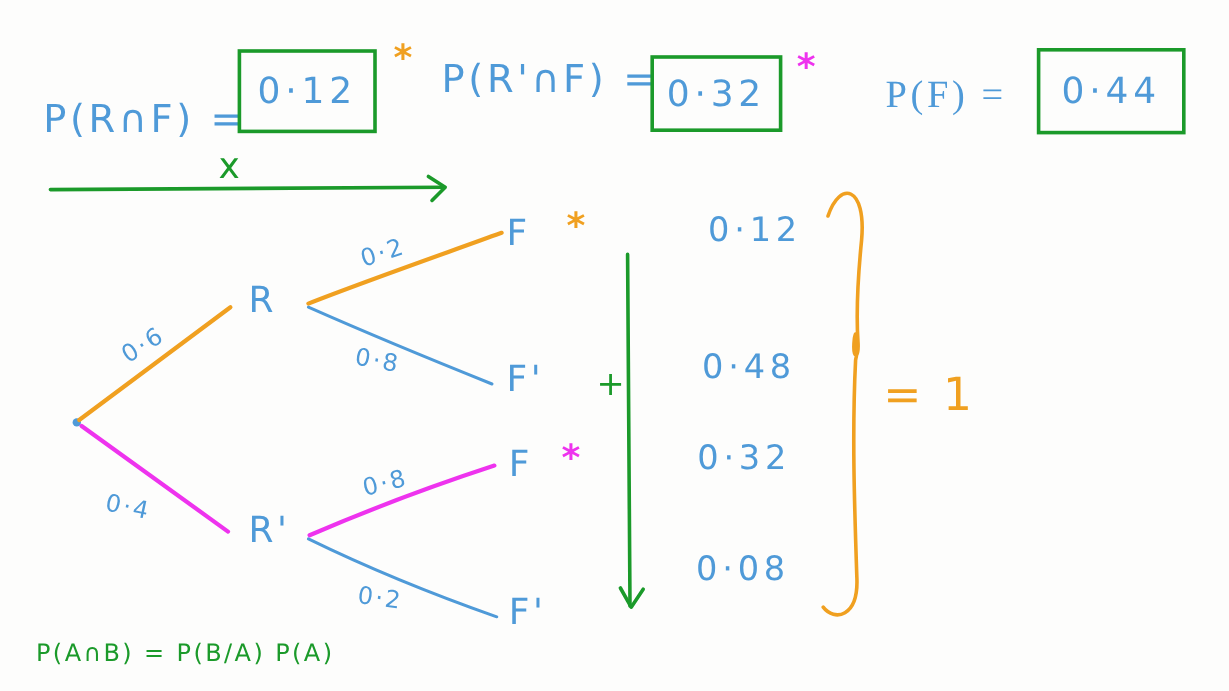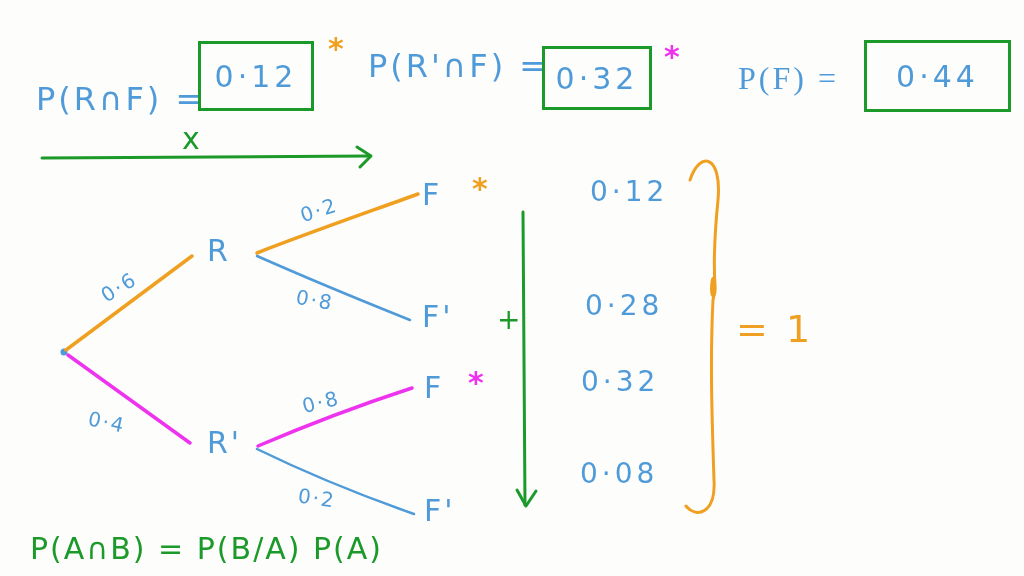--- a/index.html
+++ b/index.html
@@ -60,21 +60,21 @@
 
 <div class="hw blue eq" style="left:36px; top:62px;margin-top:21px;">P(R∩F) =</div>
 <div class="box" style="left:198px; top:41px; width:116px; height:70px;">0·12</div>
 <div class="hw orange star" style="left:328px; top:34px;">*</div>
 
 <div class="hw blue eq" style="left:368px; top:50px;">P(R'∩F) =</div>
 <div class="box" style="left:542px; top:46px; width:110px; height:64px;">0·32</div>
 <div class="hw magenta star" style="left:664px; top:42px;">*</div>
 
 <div class="hw blue eq" style="left:738px; top:62px;font-family:Liberation Serif, serif;">P(F) =</div>
-<div class="box" style="left:864px; top:40px; width:147px; height:72px;">0·44</div>
+<div class="box" style="left:864px; top:40px; width:124px; height:72px;">0·44</div>
 
 <div class="hw green" style="left:182px; top:124px; font-size:30px;">x</div>
 
 <div class="hw blue node" style="left:207px; top:236px;">R</div>
 <div class="hw blue node" style="left:207px; top:428px;">R'</div>
 <div class="hw blue node" style="left:422px; top:180px;">F</div>
 <div class="hw blue node" style="left:422px; top:302px;">F'</div>
 <div class="hw blue node" style="left:424px; top:373px;">F</div>
 <div class="hw blue node" style="left:424px; top:496px;">F'</div>
 
@@ -84,19 +84,19 @@
 <div class="hw blue prob" style="left:100px; top:277px; transform:rotate(-32deg);">0·6</div>
 <div class="hw blue prob" style="left:88px; top:412px; transform:rotate(12deg);">0·4</div>
 <div class="hw blue prob" style="left:300px; top:200px; transform:rotate(-18deg);">0·2</div>
 <div class="hw blue prob" style="left:296px; top:290px; transform:rotate(10deg);">0·8</div>
 <div class="hw blue prob" style="left:302px; top:392px; transform:rotate(-14deg);">0·8</div>
 <div class="hw blue prob" style="left:298px; top:488px; transform:rotate(8deg);">0·2</div>
 
 <div class="hw green" style="left:497px; top:306px; font-size:28px;">+</div>
 
 <div class="hw blue result" style="left:590px; top:178px;">0·12</div>
-<div class="hw blue result" style="left:585px; top:292px;">0·28</div>
+<div class="hw blue result" style="left:585px; top:292px;">0·48</div>
 <div class="hw blue result" style="left:581px; top:368px;">0·32</div>
 <div class="hw blue result" style="left:580px; top:460px;">0·08</div>
 
 <div class="hw orange" style="left:736px; top:310px; font-size:38px;">= 1</div>
 
-<div class="hw green" style="left:30px; top:534px; font-size:30px; letter-spacing:2px;">P(A∩B) = P(B/A) P(A)</div>
+<div class="hw green" style="left:30px; top:534px; font-size:20px; letter-spacing:2px;">P(A∩B) = P(B/A) P(A)</div>
 
 </body></html>

